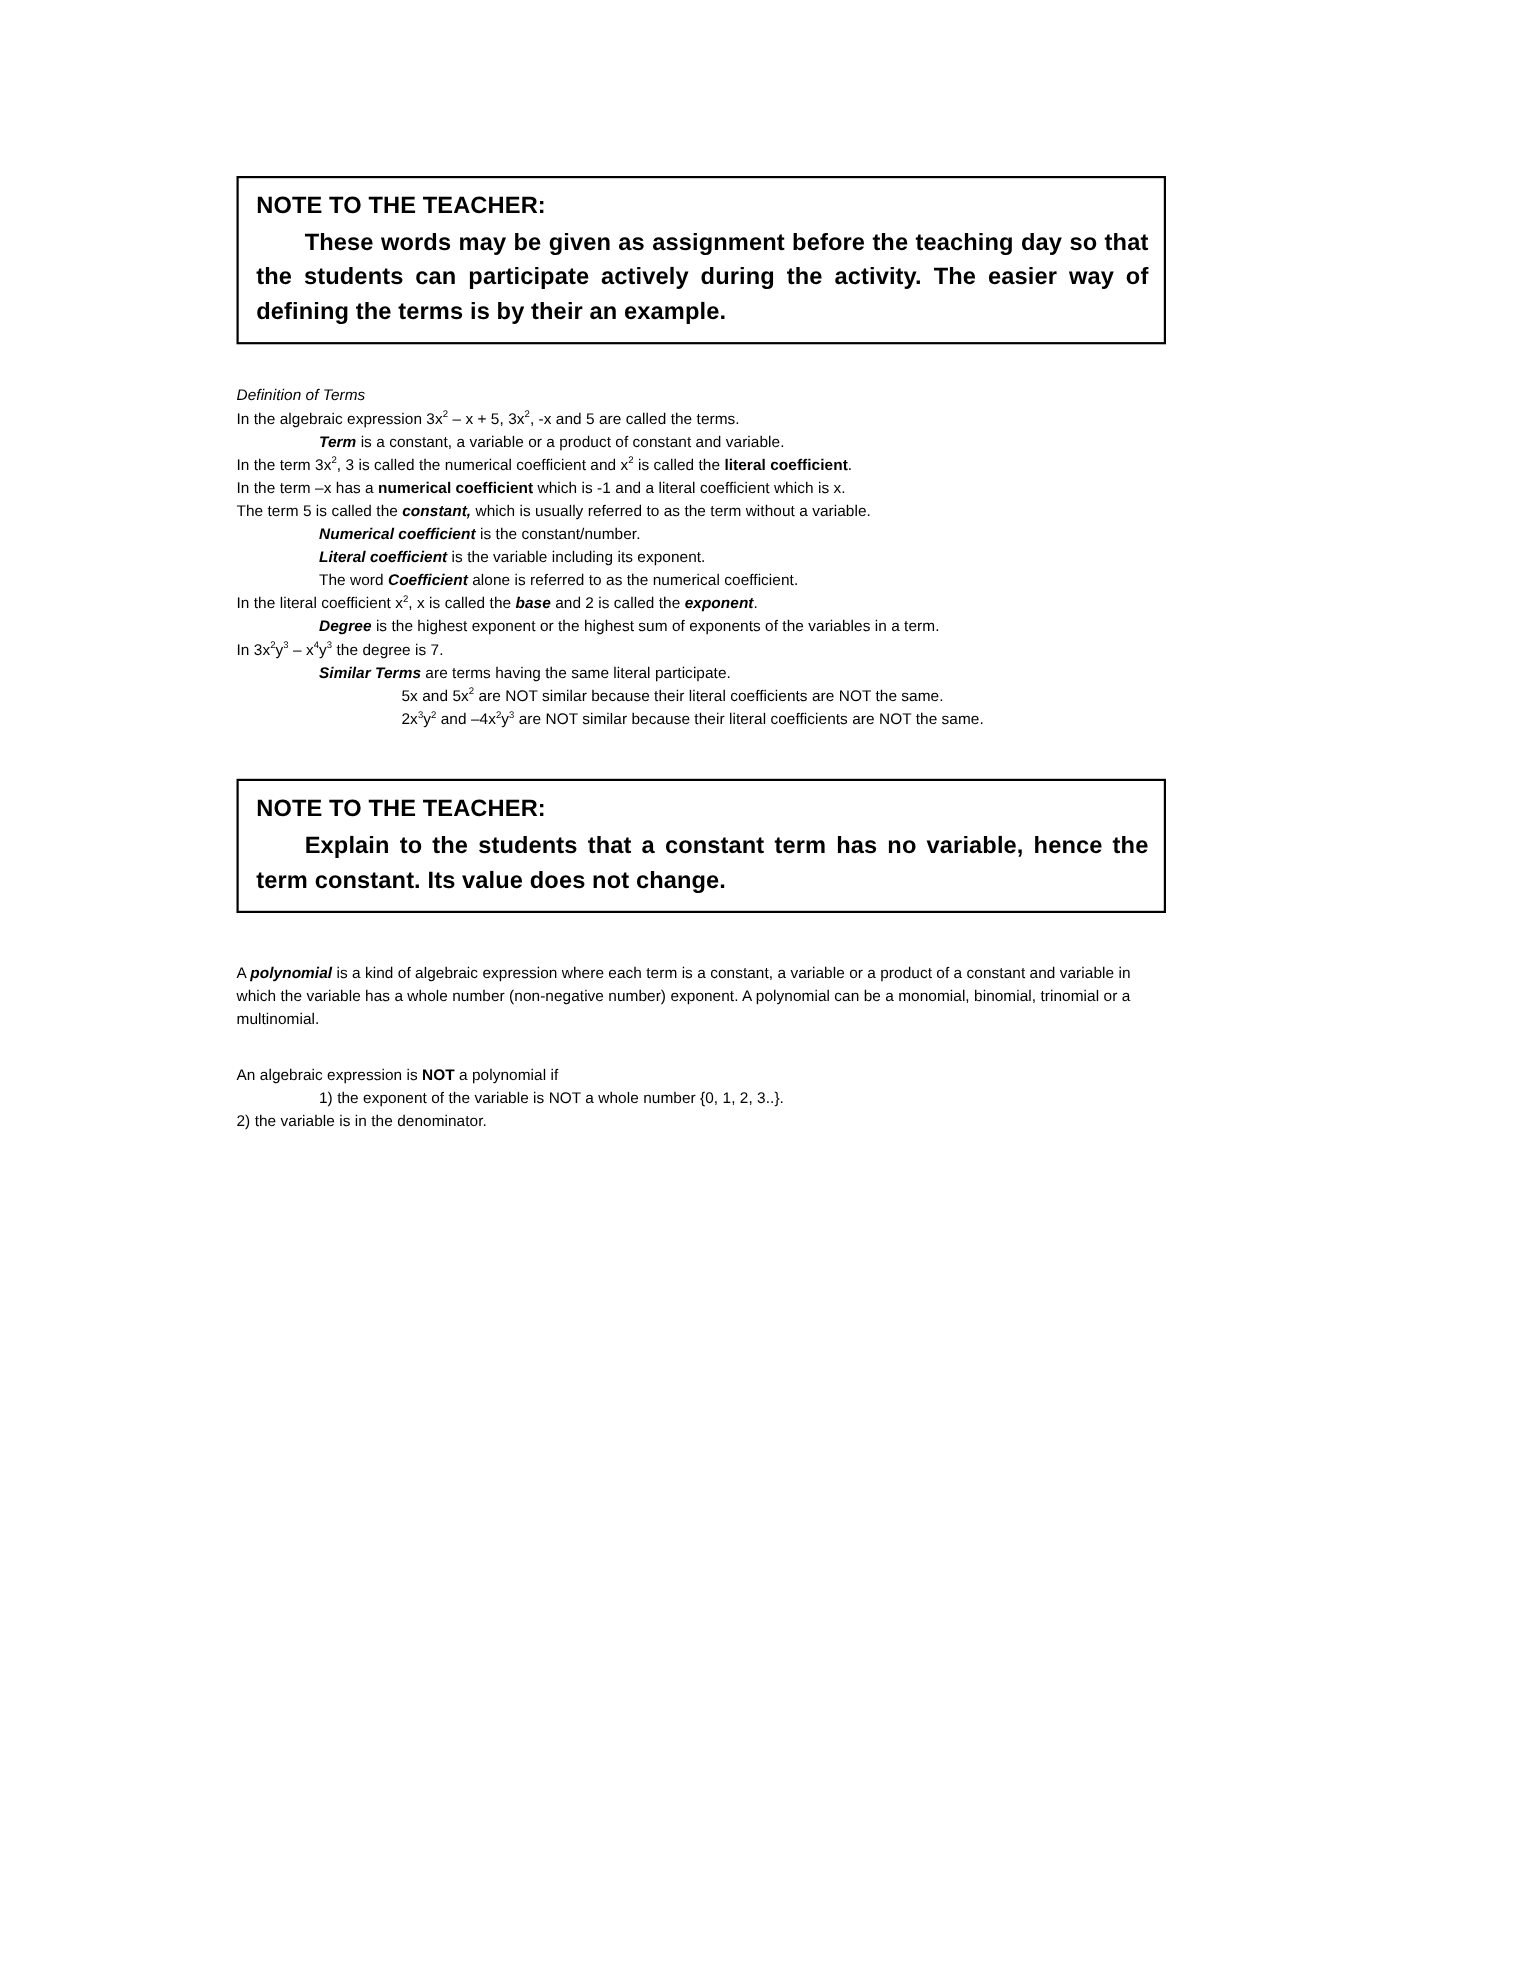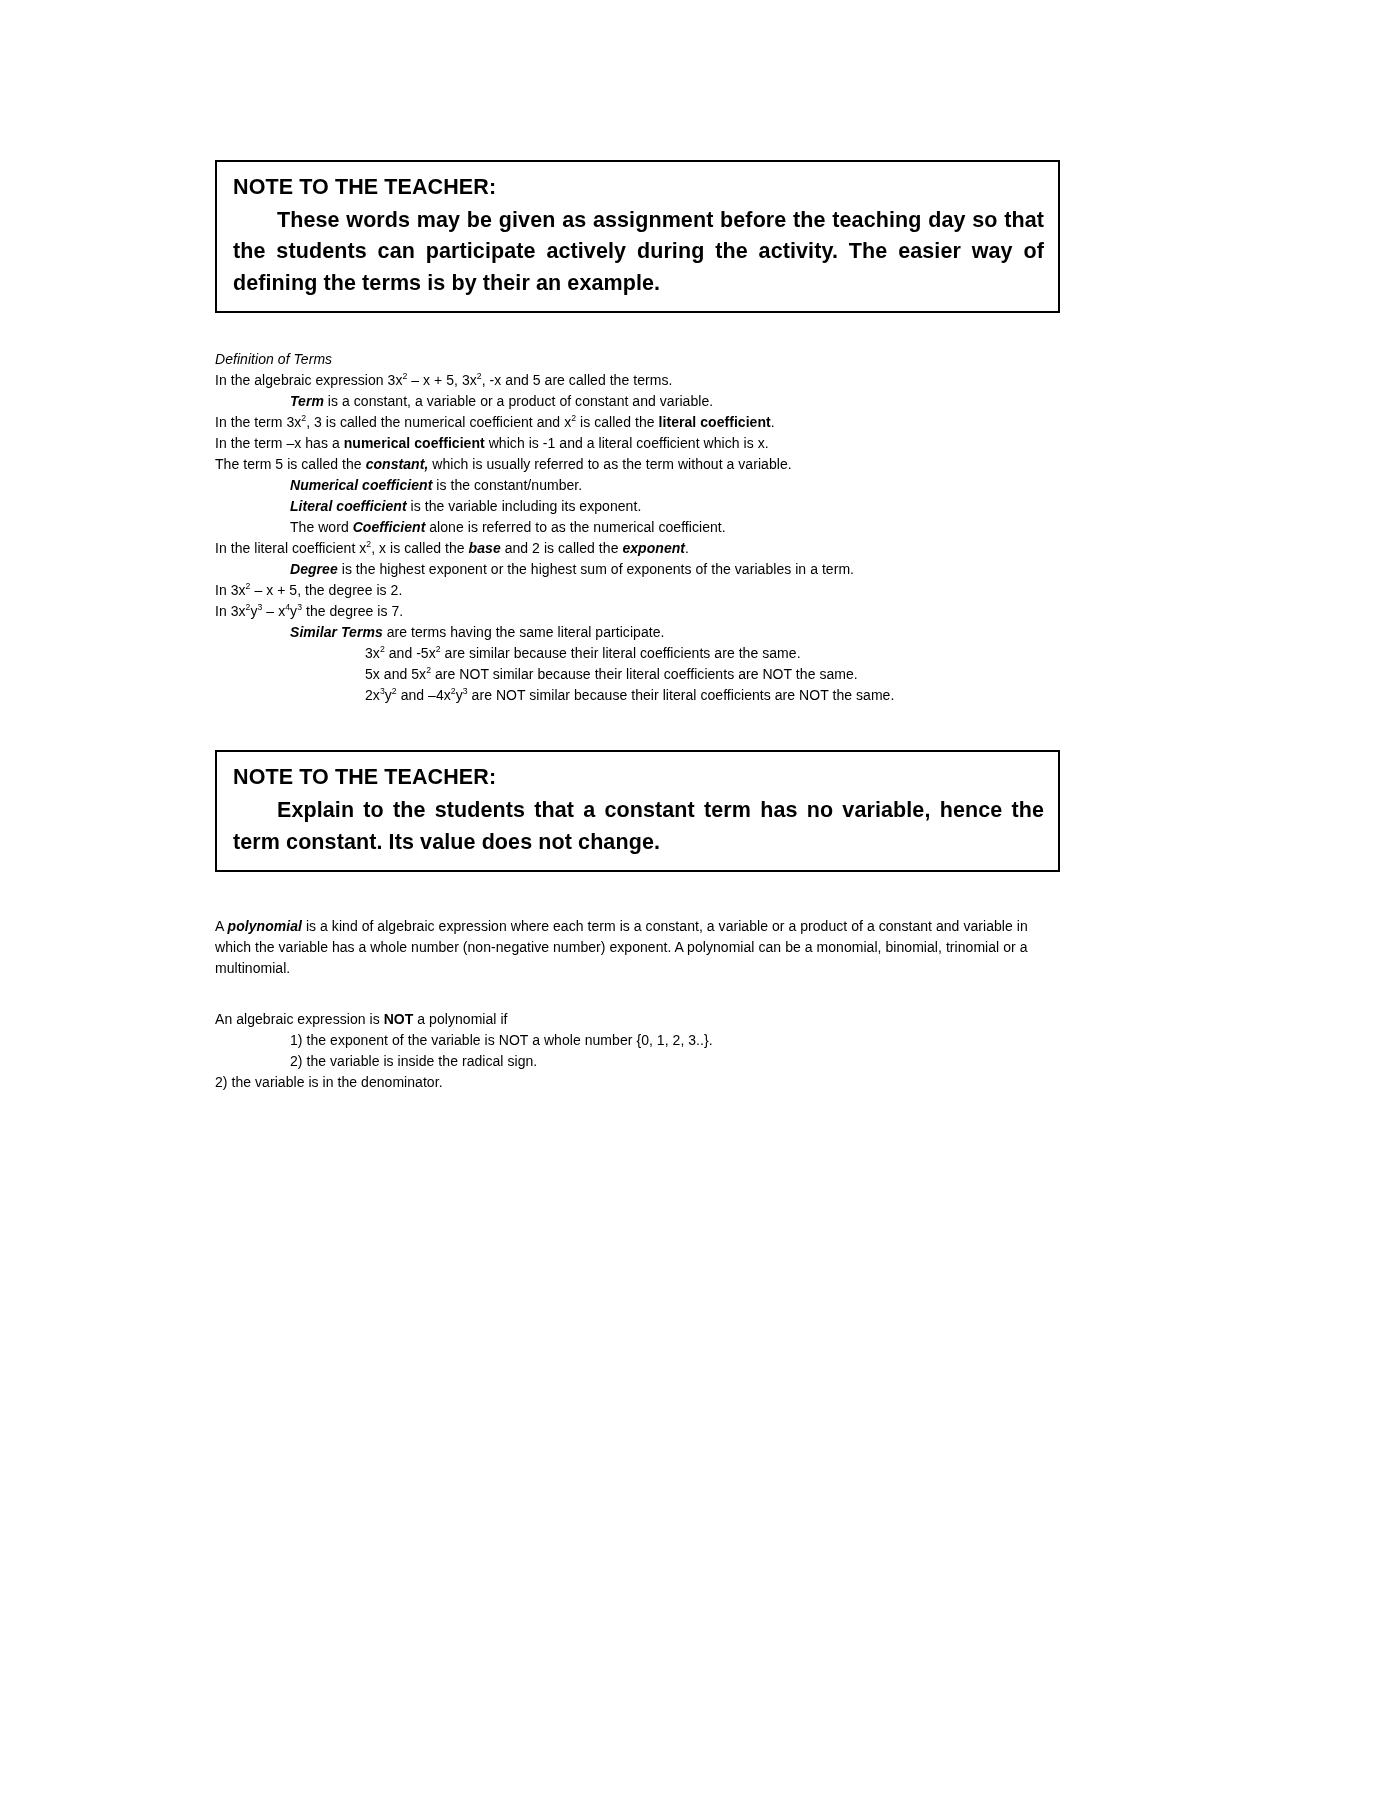--- a/index.html
+++ b/index.html
@@ -121,35 +121,29 @@
       </span>
 
       <span class="ln">
         <span>In the literal coefficient x</span><sup>2</sup><span>, x is called the </span><span class="bi">base</span><span> and 2 is called the </span><span class="bi">exponent</span><span>.</span>
       </span>
 
       <span class="ln hang1">
         <span class="bi">Degree</span><span> is the highest exponent or the highest sum of exponents of the variables in a term.</span>
       </span>
 
-      <span class="ln">
-        <span>In 3x</span><sup>2</sup><span> – x + 5, the degree is 2.</span>
-      </span>
 
       <span class="ln">
         <span>In 3x</span><sup>2</sup><span>y</span><sup>3</sup><span> – x</span><sup>4</sup><span>y</span><sup>3</sup><span> the degree is 7.</span>
       </span>
 
       <span class="ln hang1">
         <span class="bi">Similar Terms</span><span> are terms having the same literal participate.</span>
       </span>
 
-      <span class="ln ind2">
-        <span>3x</span><sup>2</sup><span> and -5x</span><sup>2</sup><span> are similar because their literal coefficients are the same.</span>
-      </span>
 
       <span class="ln ind2" style="text-indent:0;">
         <span style="margin-left:0;">5x and 5x</span><sup>2</sup><span> are NOT similar because their literal coefficients are NOT the same.</span>
       </span>
 
       <span class="ln ind2">
         <span>2x</span><sup>3</sup><span>y</span><sup>2</sup><span> and –4x</span><sup>2</sup><span>y</span><sup>3</sup><span> are NOT similar because their literal coefficients are NOT the same.</span>
       </span>
 
     </div>
@@ -164,18 +158,17 @@
     <div class="gap-lg"></div>
 
     <div class="body-text">
       <p class="para"><span>A </span><span class="bi">polynomial</span><span> is a kind of algebraic expression where each term is a constant, a variable or a product of a constant and variable in which the variable has a whole number (non-negative number) exponent. A polynomial can be a monomial, binomial, trinomial or a multinomial.</span></p>
 
       <div class="gap-sm"></div>
 
       <span class="ln"><span>An algebraic expression is </span><span class="b">NOT</span><span> a polynomial if</span></span>
 
       <span class="ln hang1">1) the exponent of the variable is NOT a whole number {0, 1, 2, 3..}.</span>
-      <span class="ln hang1">2) the variable is inside the radical sign.</span>
       <span class="ln">2) the variable is in the denominator.</span>
     </div>
 
   </div>
 </div>
 
 </body></html>

